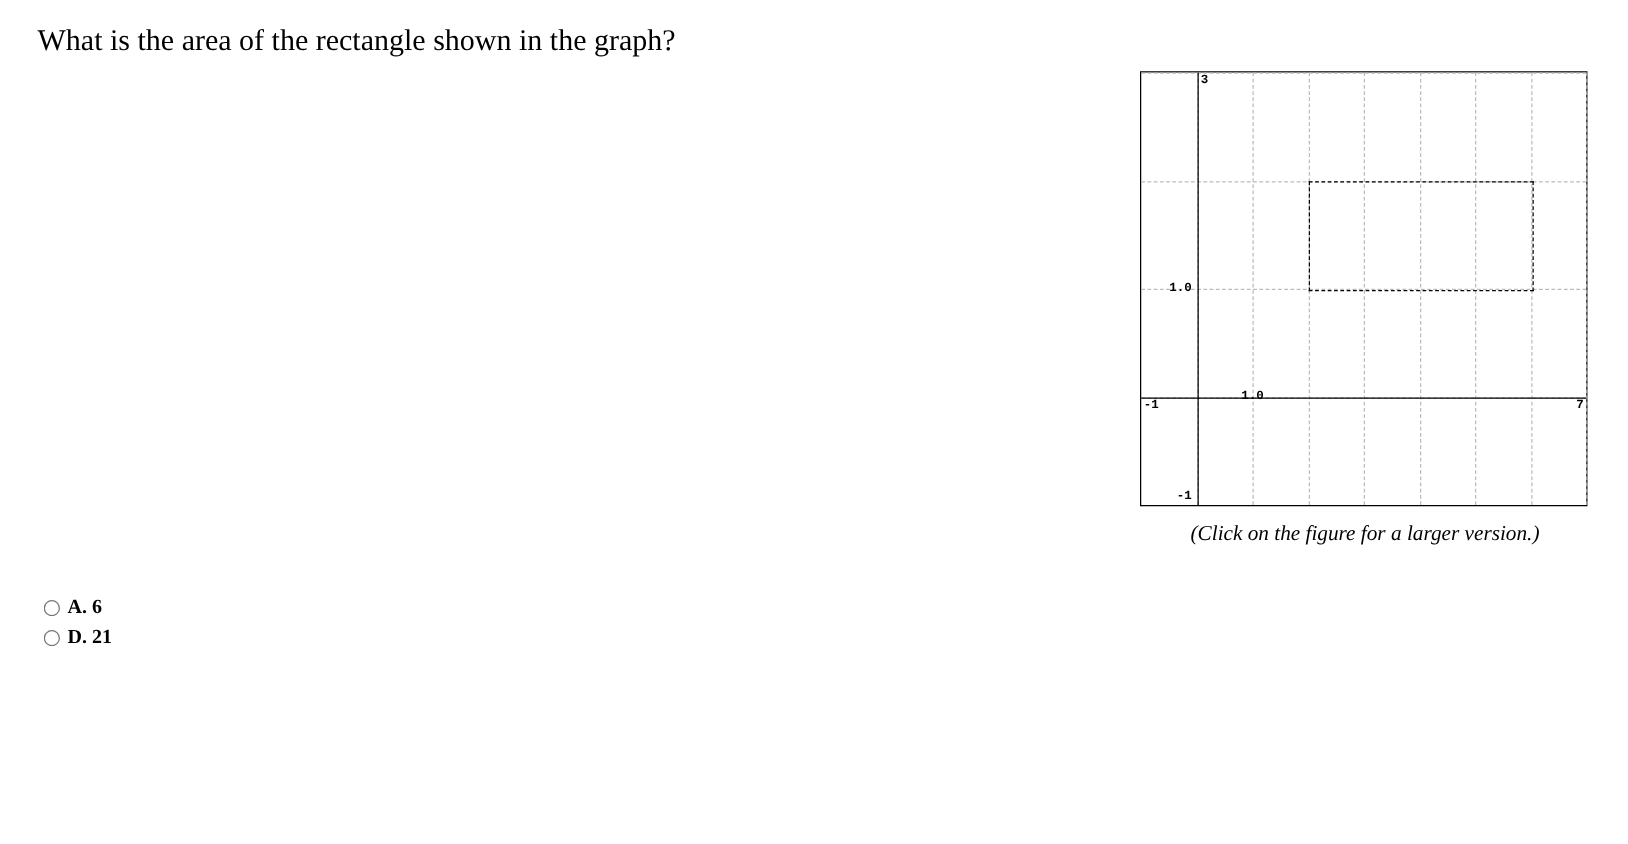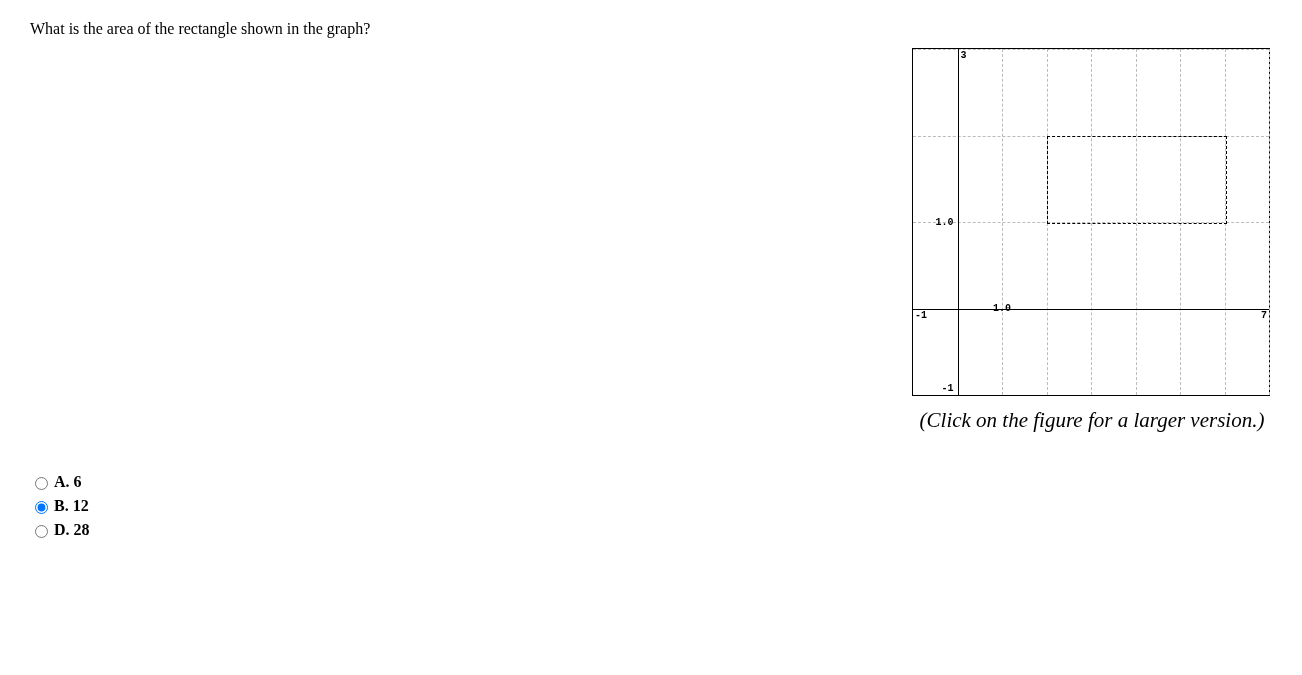--- a/index.html
+++ b/index.html
@@ -4,46 +4,46 @@
 <style>
   body {
     margin: 0;
     padding: 20px 30px;
     font-family: Garamond, "Adobe Garamond Pro", Georgia, serif;
     color: #000;
     background: #fff;
     width: 1242px;
   }
   .question-text {
-    font-size: 16px;
+    font-size: 24px;
     margin-bottom: 10px;
   }
   .layout {
     display: flex;
     justify-content: space-between;
     align-items: flex-start;
   }
   .left-spacer { flex: 1; }
   .figure-col {
     width: 360px;
     margin-left: auto;
     text-align: left;
   }
   .figure-caption {
     font-style: italic;
-    font-size: 21px;
+    font-size: 17px;
     text-align: center;
     margin-top: 12px;
   }
   .options {
     margin-top: 40px;
   }
   .option-row {
     display: flex;
-    align-items: center;
+    align-items: flex-start;
     margin: 6px 0;
     font-size: 16px;
   }
   .option-row input[type="radio"] {
     margin-right: 6px;
   }
   .option-label .letter { font-weight: bold; }
   .option-label .value { font-weight: bold; }
 
   
@@ -135,20 +135,16 @@
     <div class="figure-caption">(Click on the figure for a larger version.)</div>
   </div>
 </div>
 
 <div class="options" id="options">
     <div class="option-row">
       <input type="radio" name="answer" style="">
       <span class="option-label"><span class="letter">A.</span> <span class="value"> 6</span></span>
     </div>
     <div class="option-row">
-      <input type="radio" name="answer" checked="" style="">
-      <span class="option-label"><span class="letter">B.</span> <span class="value"> 12</span></span>
-    </div>
-    <div class="option-row">
       <input type="radio" name="answer" style="">
-      <span class="option-label"><span class="letter">D.</span> <span class="value"> 28</span></span>
+      <span class="option-label"><span class="letter">D.</span> <span class="value"> 21</span></span>
     </div>
   </div>
 
 </body></html>

